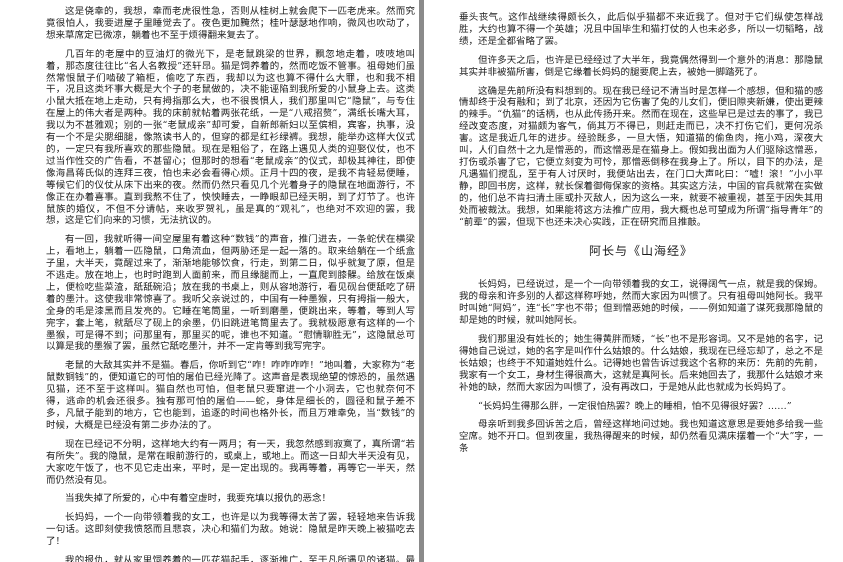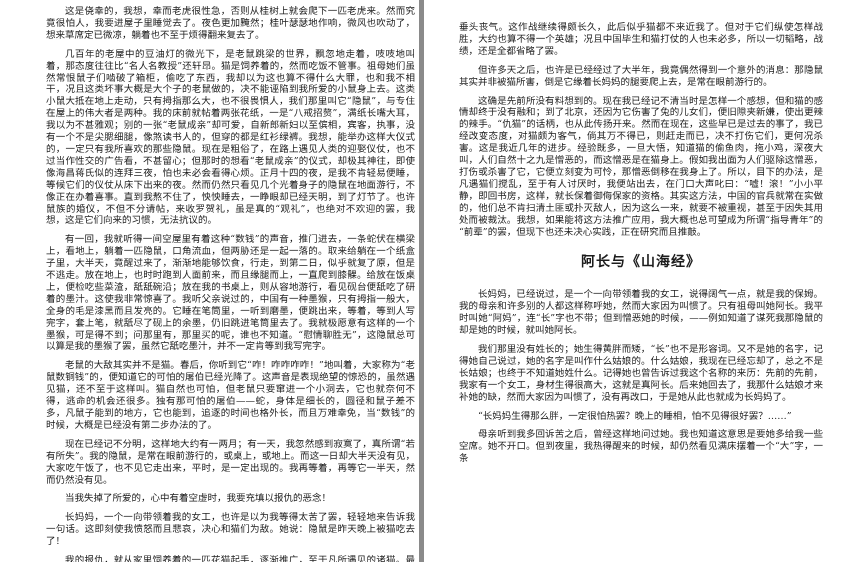--- a/index.html
+++ b/index.html
@@ -14,40 +14,40 @@
     background:var(--bg);
     overflow:hidden;
     color:var(--text);
     font-family:"DejaVu Serif","Liberation Serif",serif;
   }
   .page{
     position:absolute;top:0;height:562px;
     box-sizing:border-box;overflow:hidden;
   }
   .page--left{left:9px;width:419px;padding:5px 13px 4px 37px;}
-  .page--right{left:424px;width:419px;padding:21px 20px 4px 35px;}
+  .page--right{left:424px;width:419px;padding:11px 20px 4px 35px;}
   .divider{
     position:absolute;left:419px;top:0;width:5px;height:562px;
     background:var(--divider);
   }
   .page p{
     margin:0 0 7px 0;
     font-size:9.5px;
     line-height:11.9px;
     text-align:justify;
     text-indent:2em;
     letter-spacing:0;
   }
   .page p.continuation{text-indent:0;}
   .source-note{text-indent:1.6em;}
   .essay-title{
     margin:12px 0 15px 0;
-    font-size:14px;
+    font-size:12px;
     line-height:24px;
-    font-weight:bold;
+    font-weight:normal;
     text-align:center;
     letter-spacing:1px;
     font-family:"DejaVu Sans","Liberation Sans",sans-serif;
     color:var(--text);
   }
 </style>
 </head>
 <body>
 
 <div class="spread">
@@ -60,21 +60,21 @@
     <p>现在已经记不分明，这样地大约有一两月；有一天，我忽然感到寂寞了，真所谓“若有所失”。我的隐鼠，是常在眼前游行的，或桌上，或地上。而这一日却大半天没有见，大家吃午饭了，也不见它走出来，平时，是一定出现的。我再等着，再等它一半天，然而仍然没有见。</p>
     <p>当我失掉了所爱的，心中有着空虚时，我要充填以报仇的恶念！</p>
     <p>长妈妈，一个一向带领着我的女工，也许是以为我等得太苦了罢，轻轻地来告诉我一句话。这即刻使我愤怒而且悲哀，决心和猫们为敌。她说：隐鼠是昨天晚上被猫吃去了！</p>
     <p>我的报仇，就从家里饲养着的一匹花猫起手，逐渐推广，至于凡所遇见的诸猫。最先不过是追赶，袭击；后来却愈加巧妙了，能飞石击中它们的头，或诱入空屋里面，打得它</p>
   </div>
 
   <div class="divider"></div>
 
   <div class="page page--right">
     <p class="continuation">垂头丧气。这作战继续得颇长久，此后似乎猫都不来近我了。但对于它们纵使怎样战胜，大约也算不得一个英雄；况且中国毕生和猫打仗的人也未必多，所以一切韬略，战绩，还是全都省略了罢。</p>
-    <p>但许多天之后，也许是已经经过了大半年，我竟偶然得到一个意外的消息：那隐鼠其实并非被猫所害，倒是它缘着长妈妈的腿要爬上去，是常在眼前游行的。</p>
+    <p>但许多天之后，也许是已经经过了大半年，我竟偶然得到一个意外的消息：那隐鼠其实并非被猫所害，倒是它缘着长妈妈的腿要爬上去，被她一脚踏死了。</p>
     <p>这确是先前所没有料想到的。现在我已经记不清当时是怎样一个感想，但和猫的感情却终于没有融和；到了北京，还因为它伤害了兔的儿女们，便旧隙夹新嫌，使出更辣的辣手。“仇猫”的话柄，也从此传扬开来。然而在现在，这些早已是过去的事了，我已经改变态度，对猫颇为客气，倘其万不得已，则赶走而已，决不打伤它们，更何况杀害。这是我近几年的进步。经验既多，一旦大悟，知道猫的偷鱼肉，拖小鸡，深夜大叫，人们自然十之九是憎恶的，而这憎恶是在猫身上。假如我出面为人们驱除这憎恶，打伤或杀害了它，它便立刻变为可怜，那憎恶倒移在我身上了。所以，目下的办法，是凡遇猫们搅乱，至于有人讨厌时，我便站出去，在门口大声叱曰：“嘘！滚！”小小平静，即回书房，这样，就长保着御侮保家的资格。其实这方法，中国的官兵就常在实做的，他们总不肯扫清土匪或扑灭敌人，因为这么一来，就要不被重视，甚至于因失其用处而被裁汰。我想，如果能将这方法推广应用，我大概也总可望成为所谓“指导青年”的“前辈”的罢，但现下也还未决心实践，正在研究而且推敲。</p>
     <h1 class="essay-title">阿长与《山海经》</h1>
     <p>长妈妈，已经说过，是一个一向带领着我的女工，说得阔气一点，就是我的保姆。我的母亲和许多别的人都这样称呼她，然而大家因为叫惯了。只有祖母叫她阿长。我平时叫她“阿妈”，连“长”字也不带；但到憎恶她的时候，——例如知道了谋死我那隐鼠的却是她的时候，就叫她阿长。</p>
     <p>我们那里没有姓长的；她生得黄胖而矮，“长”也不是形容词。又不是她的名字，记得她自己说过，她的名字是叫作什么姑娘的。什么姑娘，我现在已经忘却了，总之不是长姑娘；也终于不知道她姓什么。记得她也曾告诉过我这个名称的来历：先前的先前，我家有一个女工，身材生得很高大，这就是真阿长。后来她回去了，我那什么姑娘才来补她的缺，然而大家因为叫惯了，没有再改口，于是她从此也就成为长妈妈了。</p>
     <p>“长妈妈生得那么胖，一定很怕热罢？晚上的睡相，怕不见得很好罢？……”</p>
     <p>母亲听到我多回诉苦之后，曾经这样地问过她。我也知道这意思是要她多给我一些空席。她不开口。但到夜里，我热得醒来的时候，却仍然看见满床摆着一个“大”字，一条</p>
   </div>
 
 </div>
 

